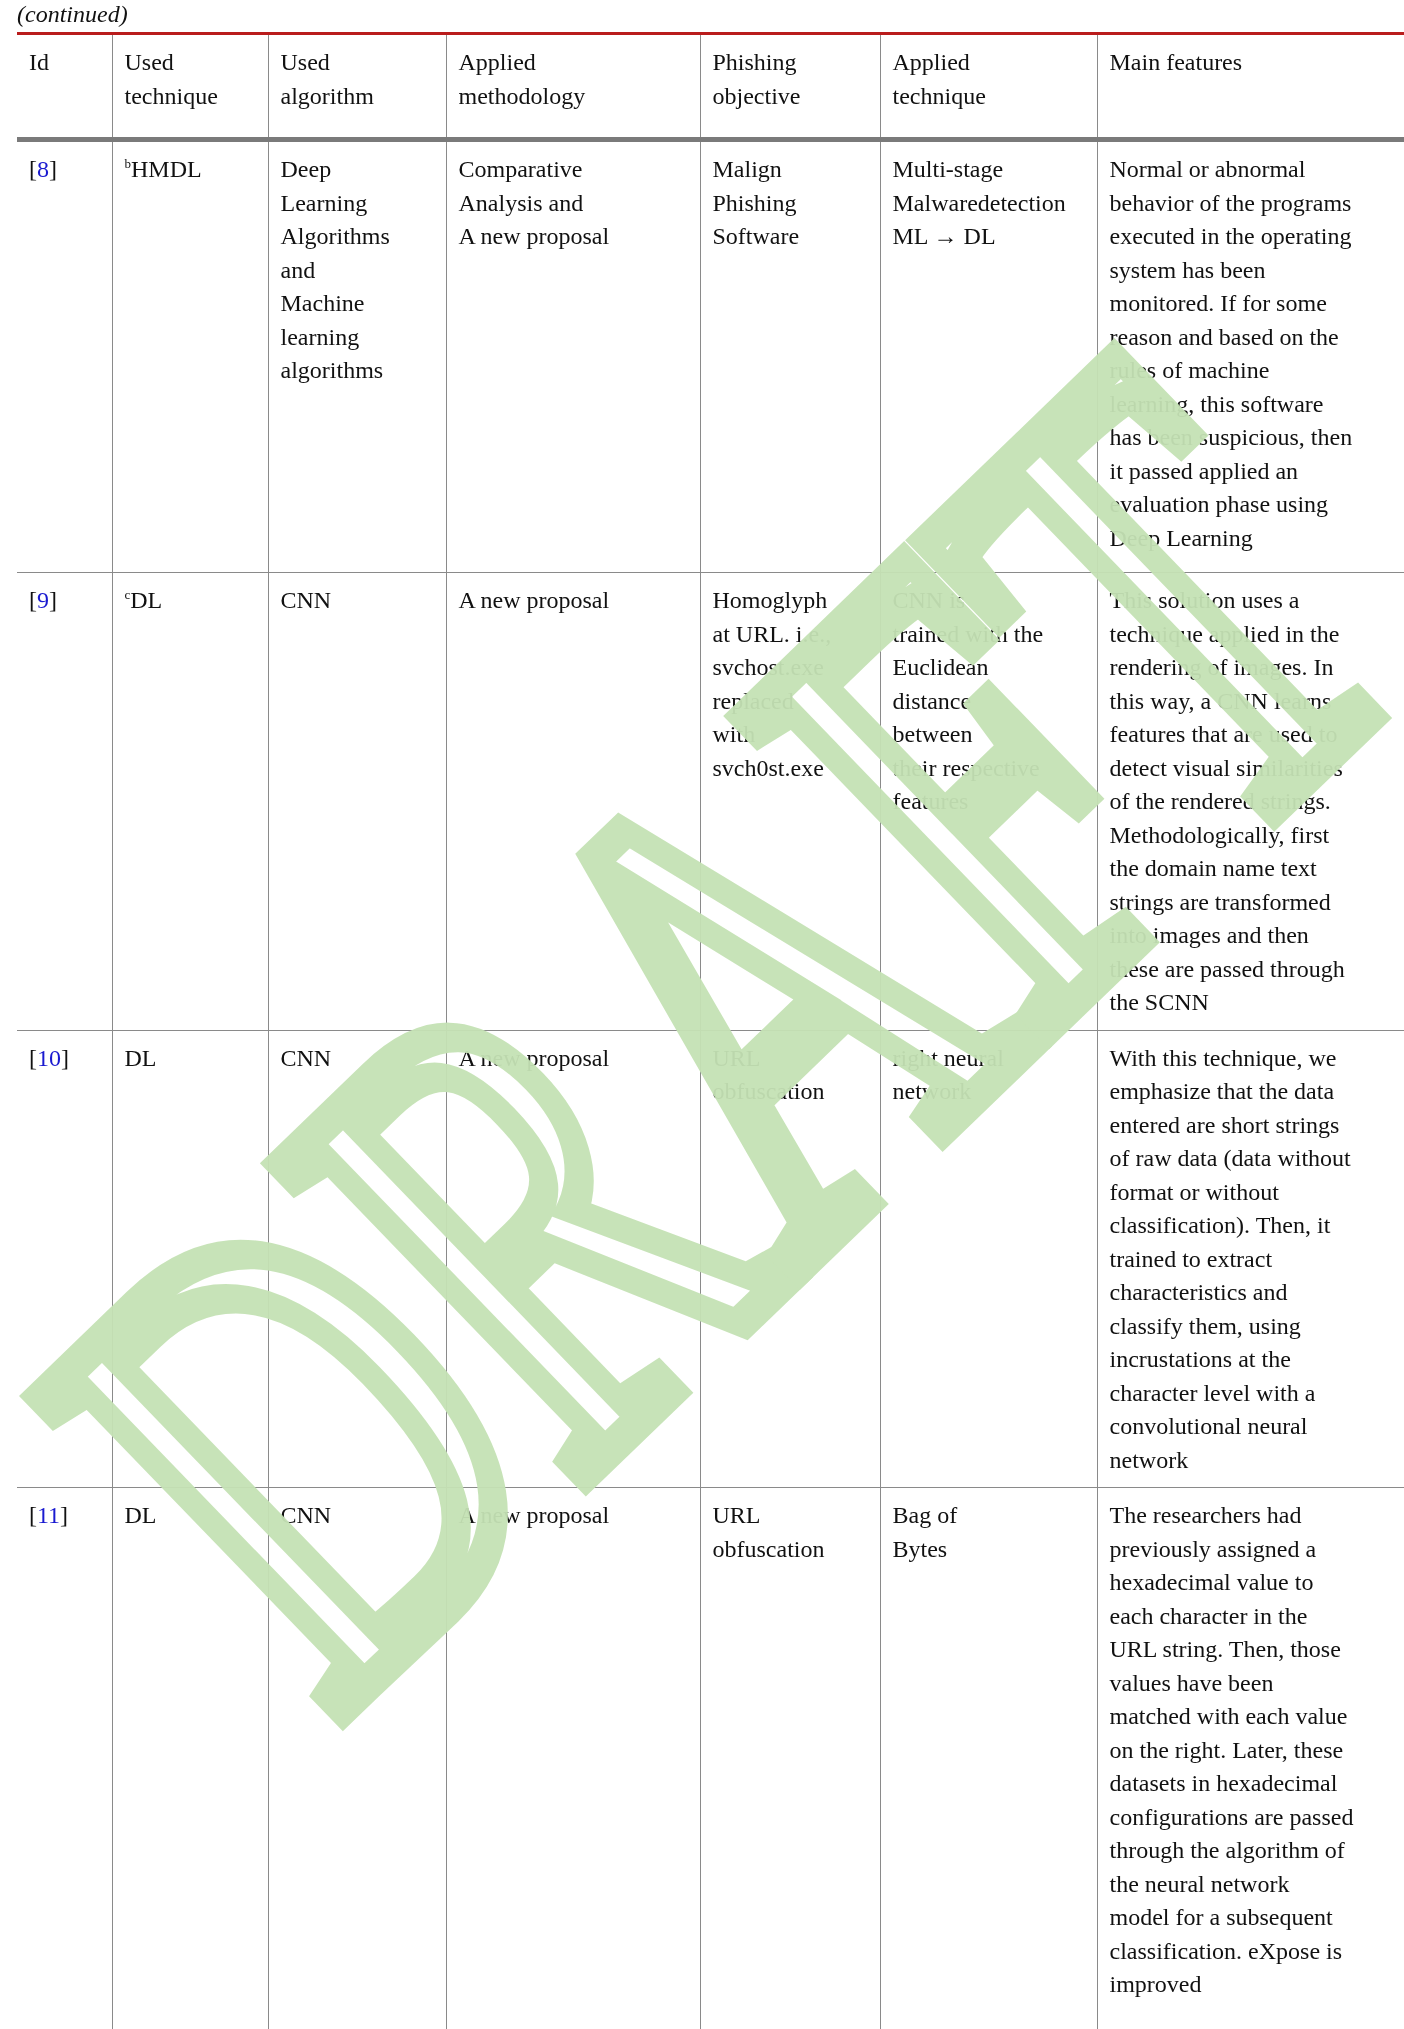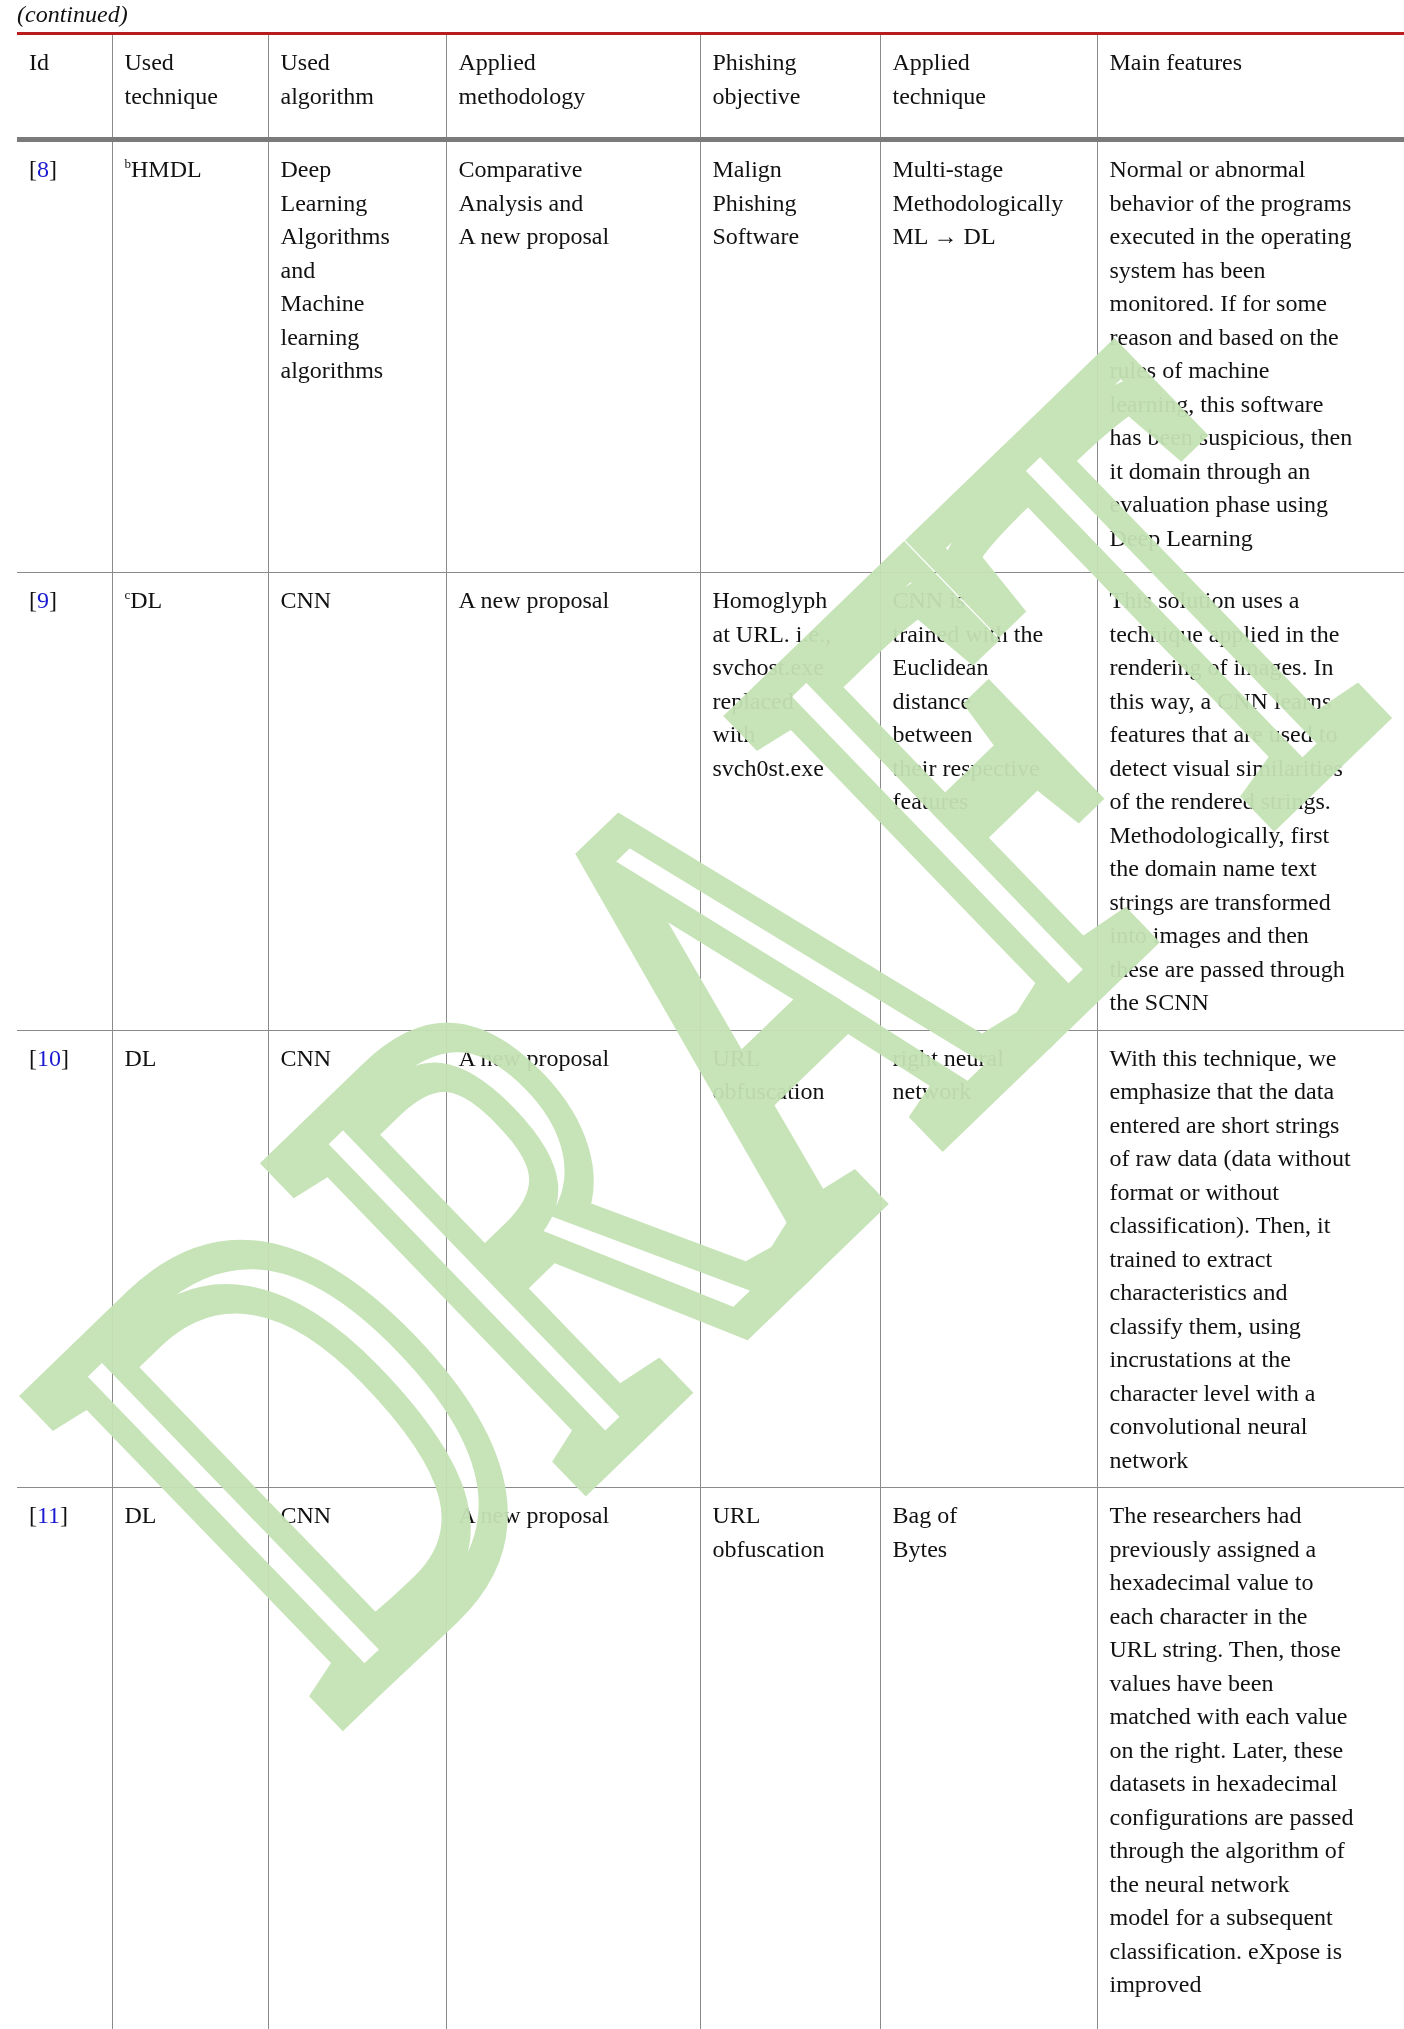--- a/index.html
+++ b/index.html
@@ -143,34 +143,34 @@
         <span class="line">Analysis and</span>
         <span class="line">A new proposal</span>
       </td>
       <td>
         <span class="line">Malign</span>
         <span class="line">Phishing</span>
         <span class="line">Software</span>
       </td>
       <td>
         <span class="line">Multi-stage</span>
-        <span class="line">Methodologically</span>
+        <span class="line">Malwaredetection</span>
         <span class="line">ML → DL</span>
       </td>
       <td>
         <span class="line">Normal or abnormal</span>
         <span class="line">behavior of the programs</span>
         <span class="line">executed in the operating</span>
         <span class="line">system has been</span>
         <span class="line">monitored. If for some</span>
         <span class="line">reason and based on the</span>
         <span class="line">rules of machine</span>
         <span class="line">learning, this software</span>
         <span class="line">has been suspicious, then</span>
-        <span class="line">it domain through an</span>
+        <span class="line">it passed applied an</span>
         <span class="line">evaluation phase using</span>
         <span class="line">Deep Learning</span>
       </td>
     </tr>
 
     <tr class="row-9">
       <td>
         <span class="bracket">[</span><span class="ref">9</span><span class="bracket">]</span>
       </td>
       <td>

